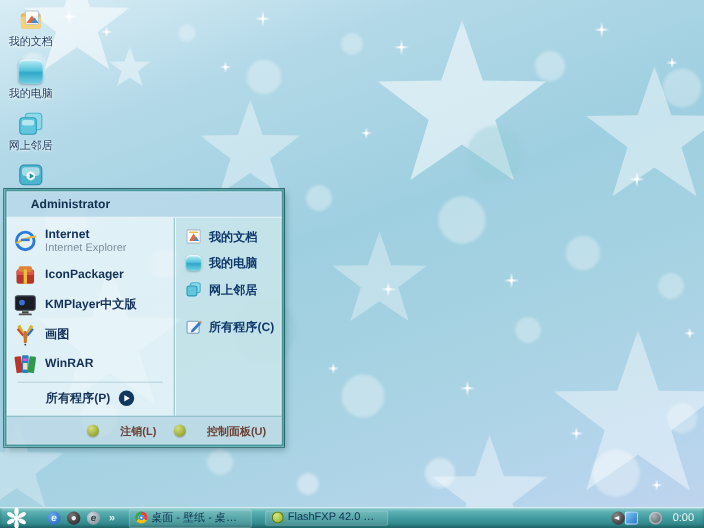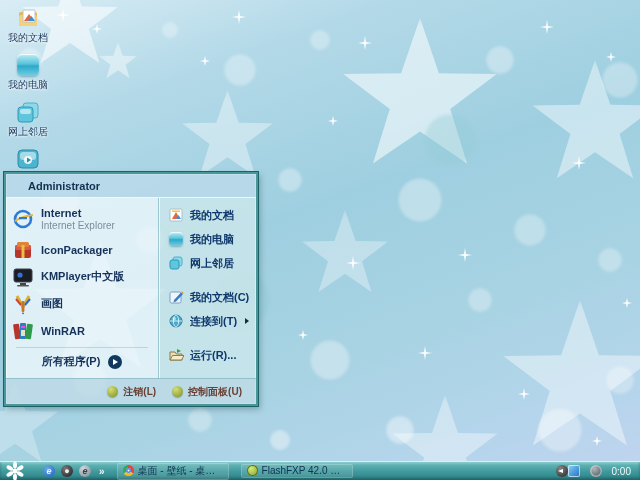--- a/index.html
+++ b/index.html
@@ -99,21 +99,21 @@
   .arrow-circle::after { content:''; border-left:5px solid #fff; border-top:3px solid transparent;
     border-bottom:3px solid transparent; margin-left:1px; }
   .rmi { display:flex; align-items:center; gap:6px; padding:3px 4px 3px 8px; min-height:24px; cursor:pointer; }
   .rmi .ric { width:17px; height:17px; flex:0 0 17px; display:flex; align-items:center; justify-content:center; }
   .rmi-label { font-size:11px; font-weight:bold; color:#0f386b; white-space:nowrap; }
   .rgap { height:10px; flex:0 0 10px; }
   .submenu-arrow { margin-left:auto; margin-right:3px; border-left:4px solid #1a2a3a;
     border-top:3px solid transparent; border-bottom:3px solid transparent; }
   .menu-footer { flex:0 0 26px; background:rgba(183,213,227,.7); border-top:1px solid rgba(120,175,185,.6);
     display:flex; align-items:center; justify-content:flex-end; gap:16px; padding-right:14px; }
-  .foot-item { display:flex; align-items:center; gap:5px; cursor:pointer; }
+  .foot-item { display:flex; align-items:center; gap:19px; cursor:pointer; }
   .foot-dot { width:11px; height:11px; border-radius:50%;
     background:radial-gradient(circle at 35% 30%,#d3de7e,#97a735 70%,#6d7d20);
     box-shadow:0 1px 1px rgba(0,0,0,.25); }
   .foot-label { font-size:10px; font-weight:bold; color:#6b4034; }
 
   
   .taskbar { position:absolute; left:0; bottom:0; width:640px; height:19px; z-index:10;
     background:linear-gradient(180deg,#8fd0d0 0%,#5cb0b2 18%,#3f989b 55%,#2c8386 100%);
     border-top:1px solid #d8f0f0; box-shadow:inset 0 -2px 3px rgba(10,60,65,.45);
     display:flex; align-items:center; padding:0 5px; }
@@ -330,45 +330,23 @@
         </div>
         <div class="rgap"></div>
         <div class="rmi">
           <span class="ric">
             <svg width="16" height="16" viewBox="0 0 16 16">
                 <rect x="2" y="3" width="11" height="11" rx="1.5" fill="#eef5fb" stroke="#7d9ec0"></rect>
                 <path d="M6 11 L13 3.5 L14.8 5.3 L8 12.6 L5.6 13.2 Z" fill="#3a78c8"></path>
                 <path d="M13 3.5 L14.8 5.3 L15.6 4.4 Q15.2 2.8 13.8 2.6 Z" fill="#e09a3c"></path>
               </svg>
           </span>
-          <span class="rmi-label">我的文档(C)</span>
-        </div>
-        <div class="rmi">
-          <span class="ric">
-            <svg width="16" height="16" viewBox="0 0 16 16">
-                <circle cx="8" cy="8" r="6" fill="#4aa8c8" stroke="#2a7e9e"></circle>
-                <ellipse cx="8" cy="8" rx="2.6" ry="6" fill="none" stroke="#cfeef6" stroke-width="1"></ellipse>
-                <path d="M2 8 H14" stroke="#cfeef6" stroke-width="1"></path>
-                <circle cx="6.2" cy="5.8" r="1.8" fill="rgba(255,255,255,.55)"></circle>
-              </svg>
-          </span>
-          <span class="rmi-label">连接到(T)</span>
-          <span class="submenu-arrow"></span>
+          <span class="rmi-label">所有程序(C)</span>
         </div>
         <div class="rgap"></div>
-        <div class="rmi">
-          <span class="ric">
-            <svg width="16" height="16" viewBox="0 0 16 16">
-                <path d="M2 5 h5 l1.5 2 H14 v6 H2 Z" fill="#e8ddb8" stroke="#8a7d4e"></path>
-                <path d="M2 13 L4.5 8.5 H16 L13.5 13 Z" fill="#f6ecc8" stroke="#8a7d4e"></path>
-                <path d="M9 2 L13 4 L9 6 Z" fill="#3f9a3c"></path>
-              </svg>
-          </span>
-          <span class="rmi-label">运行(R)...</span>
-        </div>
       </div>
     </div>
 
     <div class="menu-footer">
       <div class="foot-item">
         <span class="foot-dot"></span>
         <span class="foot-label">注销(L)</span>
       </div>
       <div class="foot-item">
         <span class="foot-dot"></span>

